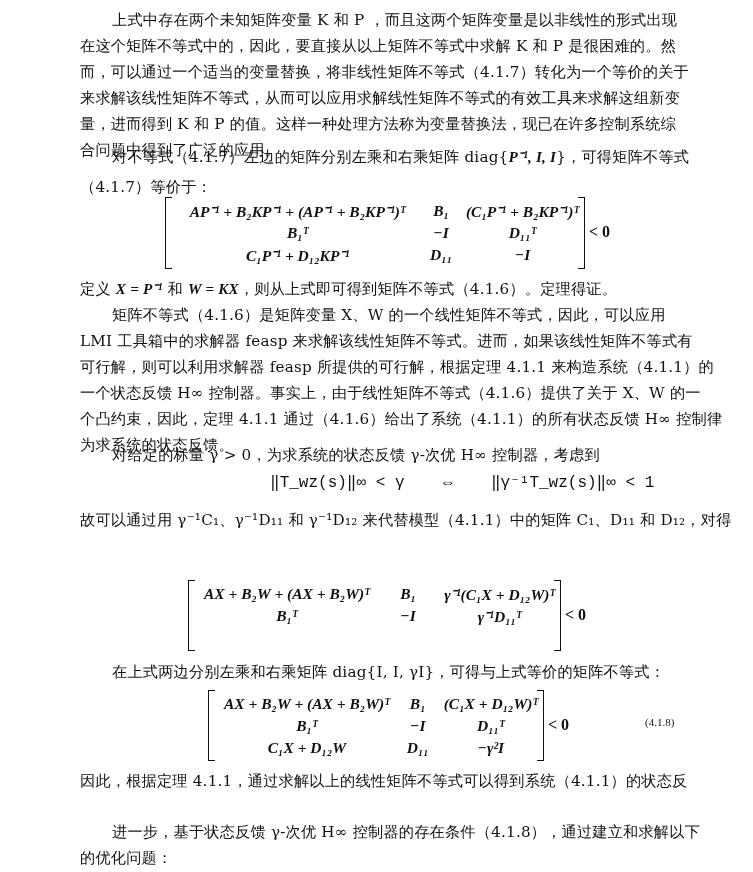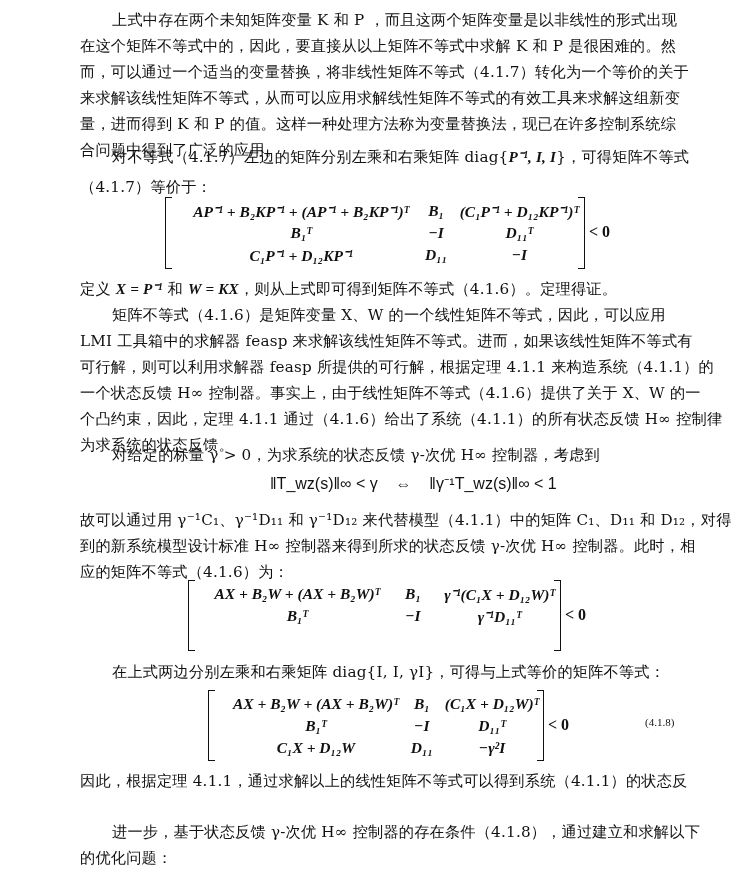--- a/index.html
+++ b/index.html
@@ -20,29 +20,29 @@
   .matrix {
     position: absolute; font-family: "Liberation Serif", serif;
     font-size: 15.5px;
   }
   .matrix .bl, .matrix .br {
     position: absolute; top: 0; bottom: 0; width: 6px;
     border-top: 1.5px solid #111; border-bottom: 1.5px solid #111;
   }
   .matrix .bl { left: 0; border-left: 1.5px solid #111; }
   .matrix .br { right: 0; border-right: 1.5px solid #111; }
-  .matrix table { position: absolute; left: 19px; top: 3px; border-collapse: collapse; }
+  .matrix table { position: absolute; left: 8px; top: 3px; border-collapse: collapse; }
   .matrix td {
     padding: 0 6px; height: 22px; text-align: center; white-space: nowrap;
     font-weight: bold; font-style: italic;
   }
   .lt0 { position: absolute; font-family: "Liberation Serif", serif; font-size: 16px; font-weight: bold; }
   .eqno { position: absolute; font-family: "Liberation Serif", serif; font-size: 11px; }
   .norm-eq {
-    position: absolute; left: 270px; top: 472px; font-family: Liberation Sans, sans-serif;
+    position: absolute; left: 270px; top: 472px; font-family: Liberation Mono, monospace;
     font-size: 16px; white-space: nowrap;
   }
 </style>
 </head>
 <body>
 
 <div class="page">
 
   <div class="line indent" style="top:10px">上式中存在两个未知矩阵变量 K 和 P ，而且这两个矩阵变量是以非线性的形式出现</div>
   <div class="line" style="top:36px">在这个矩阵不等式中的，因此，要直接从以上矩阵不等式中求解 K 和 P 是很困难的。然</div>
@@ -56,21 +56,21 @@
   </div>
   <div class="line" style="top:177px">（4.1.7）等价于：</div>
 
   <div class="matrix" style="left:165px; top:197px; width:420px; height:72px;">
     <div class="bl"></div>
     <table>
       <tbody>
           <tr>
         <td style="width:250px">AP⁻¹ + B₂KP⁻¹ + (AP⁻¹ + B₂KP⁻¹)ᵀ</td>
         <td style="width:28px">B₁</td>
-        <td>(C₁P⁻¹ + D₁₂KP⁻¹)ᵀ</td>
+        <td>(C₁P⁻¹ + B₂KP⁻¹)ᵀ</td>
       </tr>
       <tr>
         <td>B₁ᵀ</td>
         <td>−I</td>
         <td>D₁₁ᵀ</td>
       </tr>
       <tr>
         <td>C₁P⁻¹ + D₁₂KP⁻¹</td>
         <td>D₁₁</td>
         <td>−I</td>
@@ -94,22 +94,20 @@
 
   <div class="line indent" style="top:445px">对给定的标量 γ &gt; 0，为求系统的状态反馈 γ-次优 H∞ 控制器，考虑到</div>
 
   <div class="norm-eq">
     <span>‖T_wz(s)‖∞ &lt; γ</span>
     &nbsp;&nbsp;&nbsp;<span>⇔</span>&nbsp;&nbsp;&nbsp;
     <span>‖γ⁻¹T_wz(s)‖∞ &lt; 1</span>
   </div>
 
   <div class="line" style="top:510px">故可以通过用 γ⁻¹C₁、γ⁻¹D₁₁ 和 γ⁻¹D₁₂ 来代替模型（4.1.1）中的矩阵 C₁、D₁₁ 和 D₁₂，对得</div>
-  <div class="line" style="top:536px">到的新系统模型设计标准 H∞ 控制器来得到所求的状态反馈 γ-次优 H∞ 控制器。此时，相</div>
-  <div class="line" style="top:562px">应的矩阵不等式（4.1.6）为：</div>
 
   <div class="matrix" style="left:188px; top:580px; width:373px; height:71px;">
     <div class="bl"></div>
     <table>
       <tbody>
           <tr>
         <td style="width:170px">AX + B₂W + (AX + B₂W)ᵀ</td>
         <td style="width:50px">B₁</td>
         <td>γ⁻¹(C₁X + D₁₂W)ᵀ</td>
       </tr>

